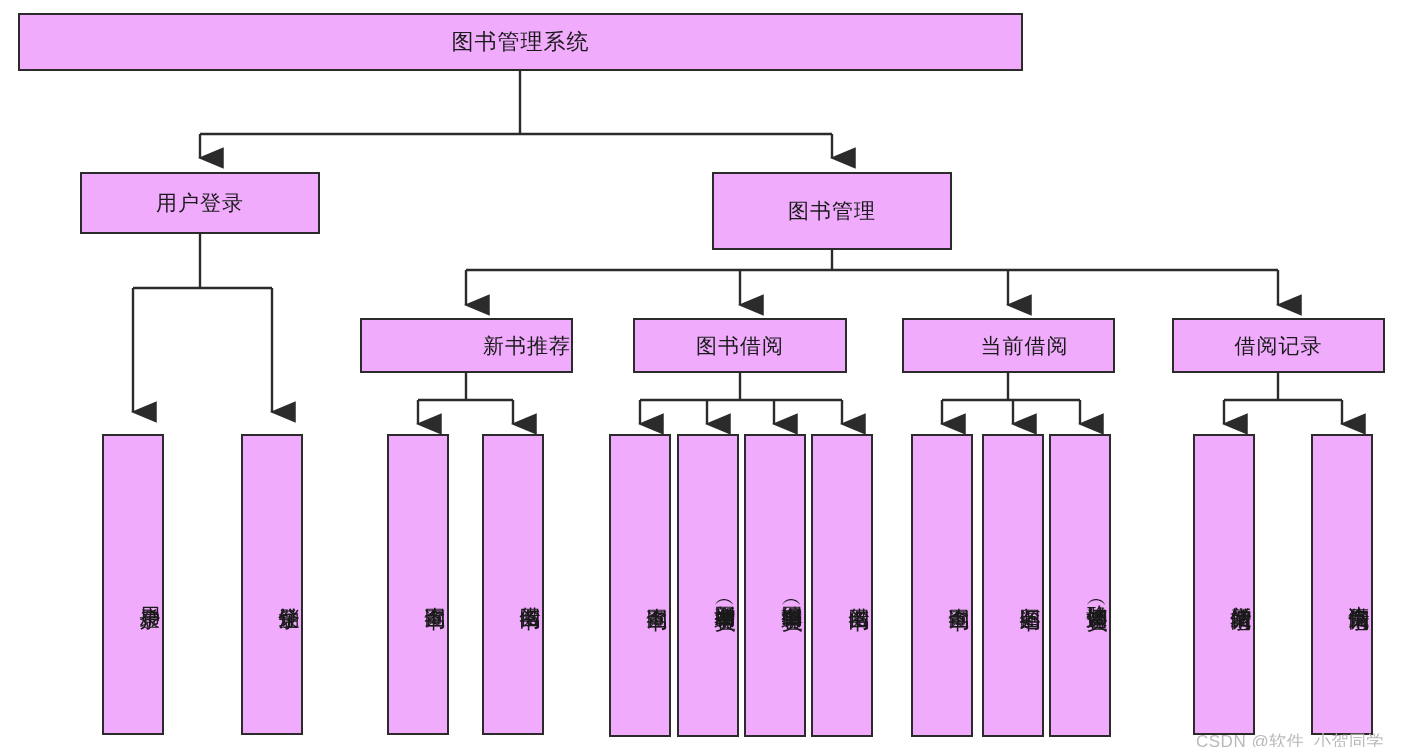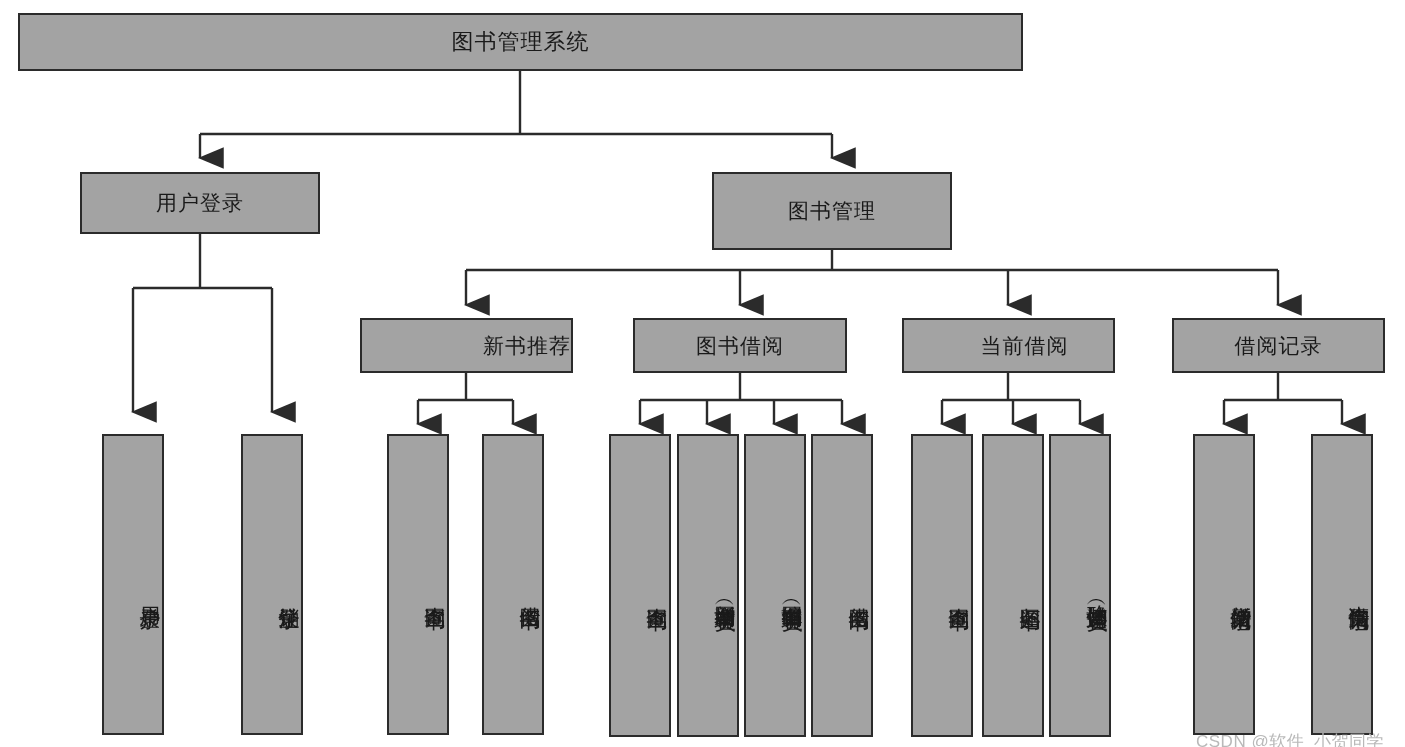--- a/index.html
+++ b/index.html
@@ -21,21 +21,21 @@
     position: absolute;
     left: 0;
     top: 0;
     width: 1405px;
     height: 747px;
     pointer-events: none;
   }
   .node {
     position: absolute;
     box-sizing: border-box;
-    background: #a3a3a3;
+    background: #f0abfc;
     border: 2px solid #2b2b2b;
     display: flex;
     align-items: center;
     justify-content: center;
     color: #1a1a1a;
   }
   .node.horiz {
     font-size: 21px;
     letter-spacing: 1px;
   }

